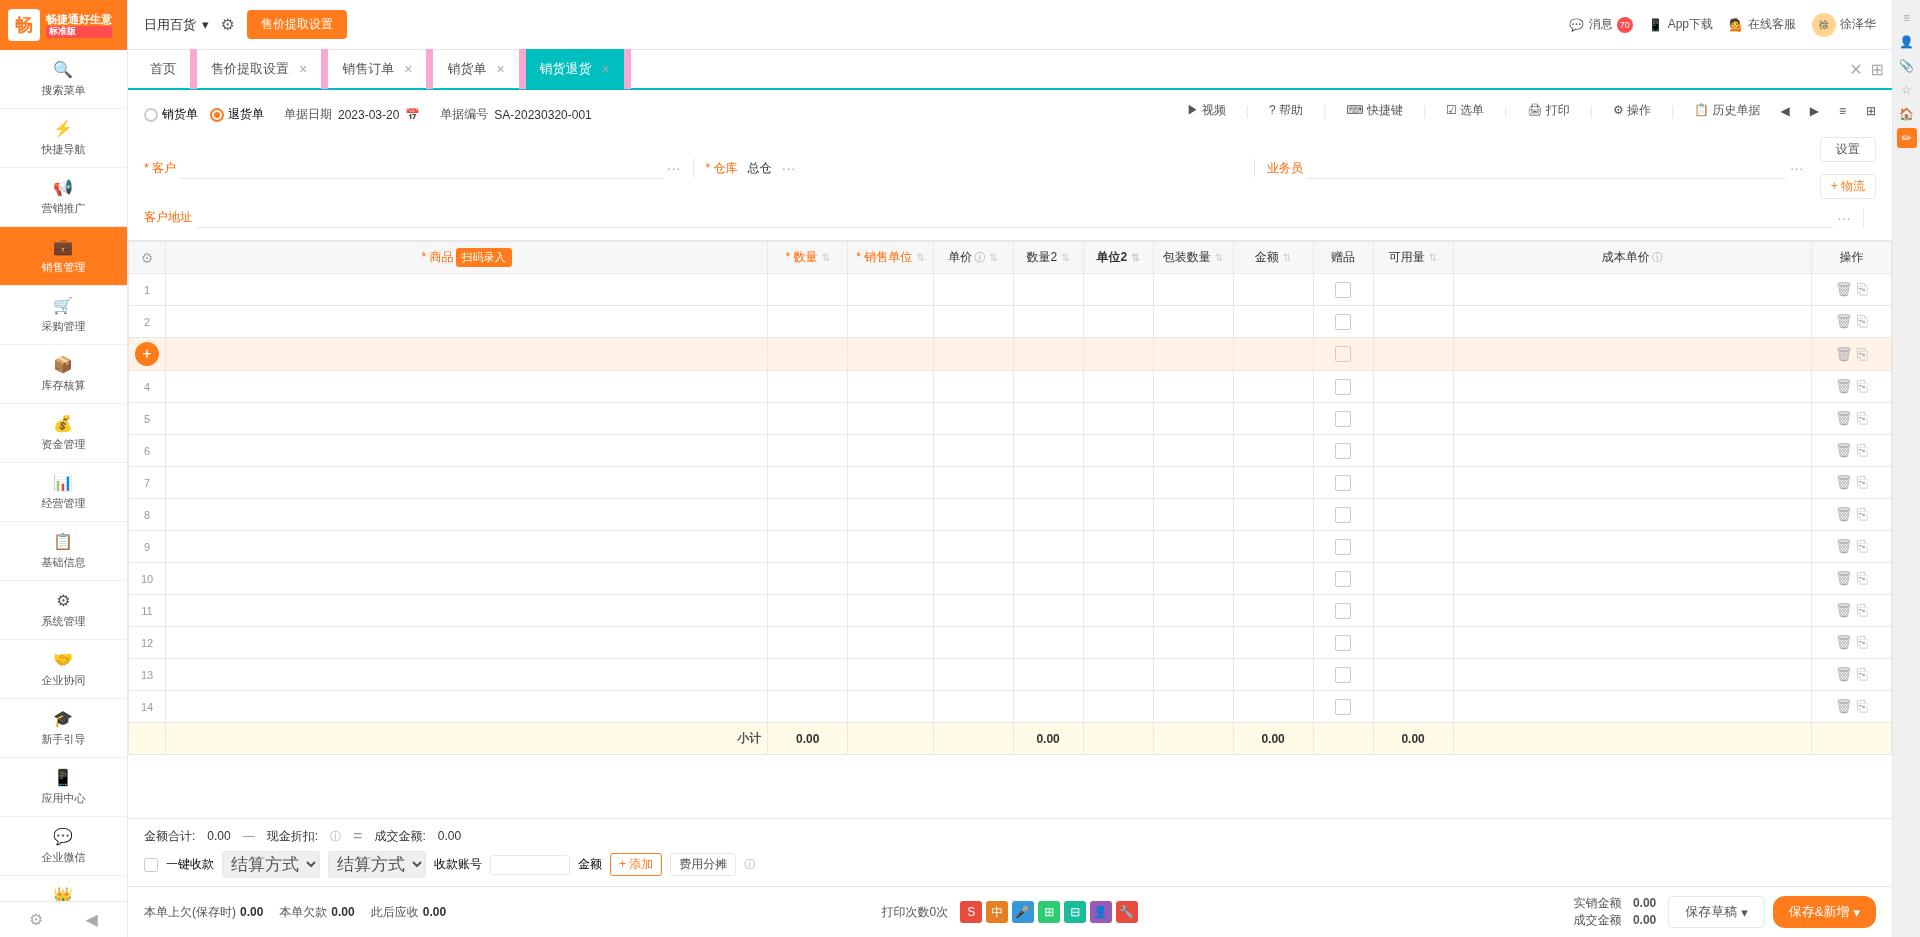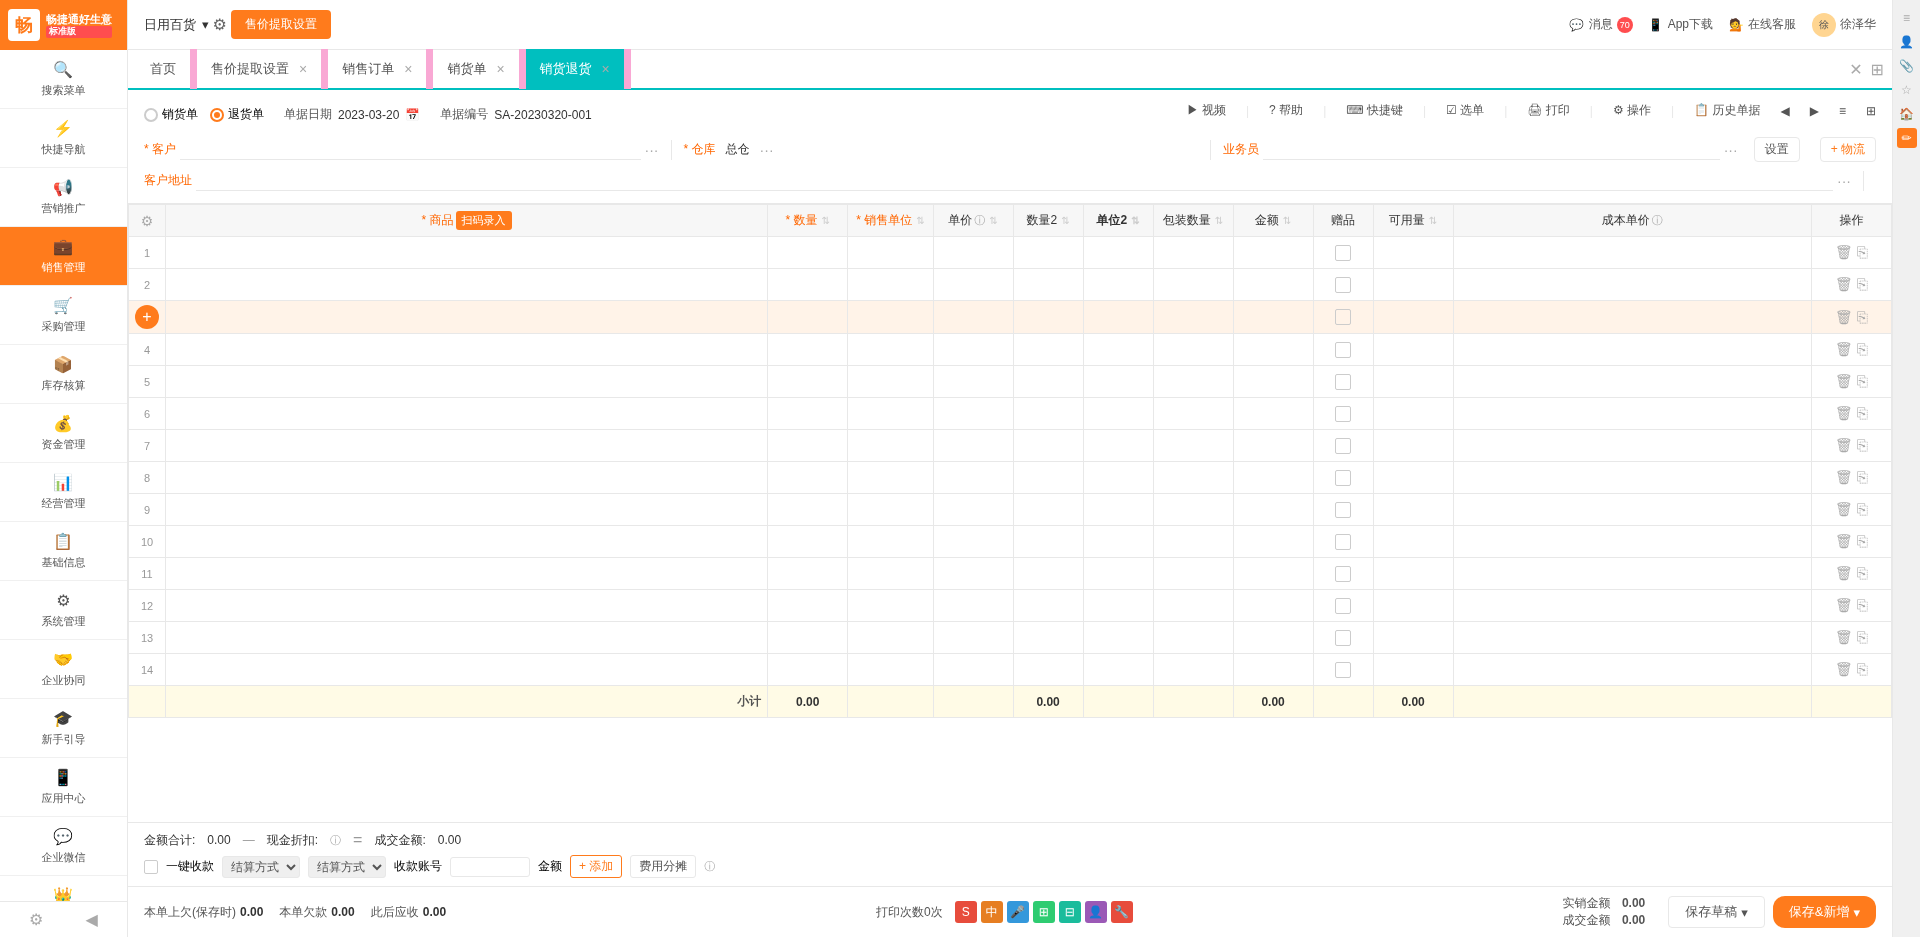--- a/index.html
+++ b/index.html
@@ -16,21 +16,21 @@
     .sidebar-item.active { background: #ff7b1c; color: #fff; }
     .sidebar-item-icon { font-size: 16px; }
     .sidebar-bottom { display: flex; justify-content: space-around; padding: 8px; border-top: 1px solid #e8e8e8; }
     .sidebar-bottom-btn { color: #aaa; cursor: pointer; font-size: 16px; }
 
     
     .main { flex: 1; display: flex; flex-direction: column; overflow: hidden; }
 
     
     .top-header { height: 50px; background: #fff; display: flex; align-items: center; justify-content: space-between; padding: 0 16px; border-bottom: 1px solid #e8e8e8; }
-    .header-left { display: flex; align-items: center; gap: 4px; }
+    .header-left { display: flex; align-items: center; gap: 12px; }
     .daily-dropdown { display: flex; align-items: center; gap: 6px; color: #333; cursor: pointer; font-size: 13px; }
     .gear-btn { color: #666; cursor: pointer; font-size: 16px; }
     .experience-btn { background: #ff7b1c; color: #fff; border: none; border-radius: 4px; padding: 6px 14px; cursor: pointer; font-size: 12px; }
     .header-right { display: flex; align-items: center; gap: 16px; color: #555; font-size: 12px; }
     .header-right-item { display: flex; align-items: center; gap: 4px; cursor: pointer; }
     .badge-red { background: #ff4d4f; color: #fff; border-radius: 50%; width: 16px; height: 16px; font-size: 9px; display: flex; align-items: center; justify-content: center; }
     .avatar { width: 24px; height: 24px; background: #ffd591; border-radius: 50%; display: flex; align-items: center; justify-content: center; font-size: 10px; }
 
     
     .tab-bar { height: 40px; background: #fff; display: flex; align-items: center; border-bottom: 2px solid #00bfbf; padding: 0 8px; }
@@ -85,21 +85,21 @@
     .subtotal-row td { background: #fffbe6; font-weight: bold; color: #333; }
     .gear-col { color: #aaa; cursor: pointer; font-size: 14px; }
 
     
     .footer { background: #fff; border-top: 1px solid #e8e8e8; padding: 8px 16px; }
     .footer-row1 { display: flex; align-items: center; gap: 12px; font-size: 12px; color: #333; margin-bottom: 6px; }
     .footer-minus { color: #999; }
     .footer-equals { color: #999; font-size: 16px; }
     .footer-row2 { display: flex; align-items: center; gap: 8px; font-size: 12px; }
     .footer-checkbox { width: 14px; height: 14px; border: 1px solid #ccc; border-radius: 2px; }
-    .footer-select { border: 1px solid #e8e8e8; border-radius: 3px; padding: 2px 4px; font-size: 12px; color: #555; }
+    .footer-select { border: 1px solid #e8e8e8; border-radius: 3px; padding: 2px 4px; font-size: 17px; color: #555; }
     .footer-input { border: 1px solid #e8e8e8; border-radius: 3px; padding: 2px 6px; font-size: 12px; width: 80px; }
     .add-item-btn { background: none; border: 1px solid #ff7b1c; color: #ff7b1c; border-radius: 3px; padding: 2px 8px; cursor: pointer; font-size: 12px; }
     .fee-split-btn { background: #fff; border: 1px solid #e8e8e8; border-radius: 3px; padding: 2px 8px; cursor: pointer; font-size: 12px; color: #555; }
     .footer-stat { display: flex; align-items: center; gap: 4px; }
     .bottom-bar { display: flex; align-items: center; justify-content: space-between; background: #fff; border-top: 1px solid #e8e8e8; padding: 8px 16px; }
     .bottom-stats { display: flex; gap: 16px; font-size: 12px; color: #555; align-items: center; }
     .bottom-stat-val { color: #333; font-weight: bold; }
     .print-info { display: flex; align-items: center; gap: 4px; font-size: 12px; color: #555; }
     .bottom-icons { display: flex; gap: 4px; align-items: center; }
     .bottom-icon-btn { width: 22px; height: 22px; display: flex; align-items: center; justify-content: center; border-radius: 3px; cursor: pointer; font-size: 12px; color: #fff; }
@@ -316,21 +316,21 @@
           <span class="field-label">* <span>仓库</span></span>
           <span style="color:#333; font-size:12px; padding:3px 6px;">总仓</span>
           <span class="field-dots">···</span>
         </div>
         <div class="field-separator"></div>
         <div class="form-field">
           <span class="field-label">业务员</span>
           <input class="field-input" type="text" style="">
           <span class="field-dots">···</span>
         </div>
-        <div style="display:flex; gap:20px; margin-left:16px;">
+        <div style="display:flex; flex-direction:column; gap:12px; margin-left:16px;">
           <button class="setting-btn">设置</button>
           <button class="add-btn">+ 物流</button>
         </div>
       </div>
 
       <div class="form-fields-row" style="margin-top:8px;">
         <div class="form-field">
           <span class="field-label">客户地址</span>
           <input class="field-input" type="text" style="">
           <span class="field-dots">···</span>
@@ -801,21 +801,21 @@
         <div class="bottom-icons">
           <div class="bottom-icon-btn" style="background:#e74c3c;">S</div>
           <div class="bottom-icon-btn" style="background:#e67e22;">中</div>
           <div class="bottom-icon-btn" style="background:#3498db;">🎤</div>
           <div class="bottom-icon-btn" style="background:#2ecc71;">⊞</div>
           <div class="bottom-icon-btn" style="background:#1abc9c;">⊟</div>
           <div class="bottom-icon-btn" style="background:#9b59b6;">👤</div>
           <div class="bottom-icon-btn" style="background:#e74c3c;">🔧</div>
         </div>
       </div>
-      <div style="display:flex; align-items:center; gap:23px;">
+      <div style="display:flex; align-items:center; gap:12px;">
         <div style="font-size:12px; color:#555; text-align:right;">
           <div>
             <span>实销金额</span>
             <span style="font-weight:bold; margin-left:8px;">0.00</span>
           </div>
           <div>
             <span>成交金额</span>
             <span style="font-weight:bold; margin-left:8px;">0.00</span>
           </div>
         </div>

